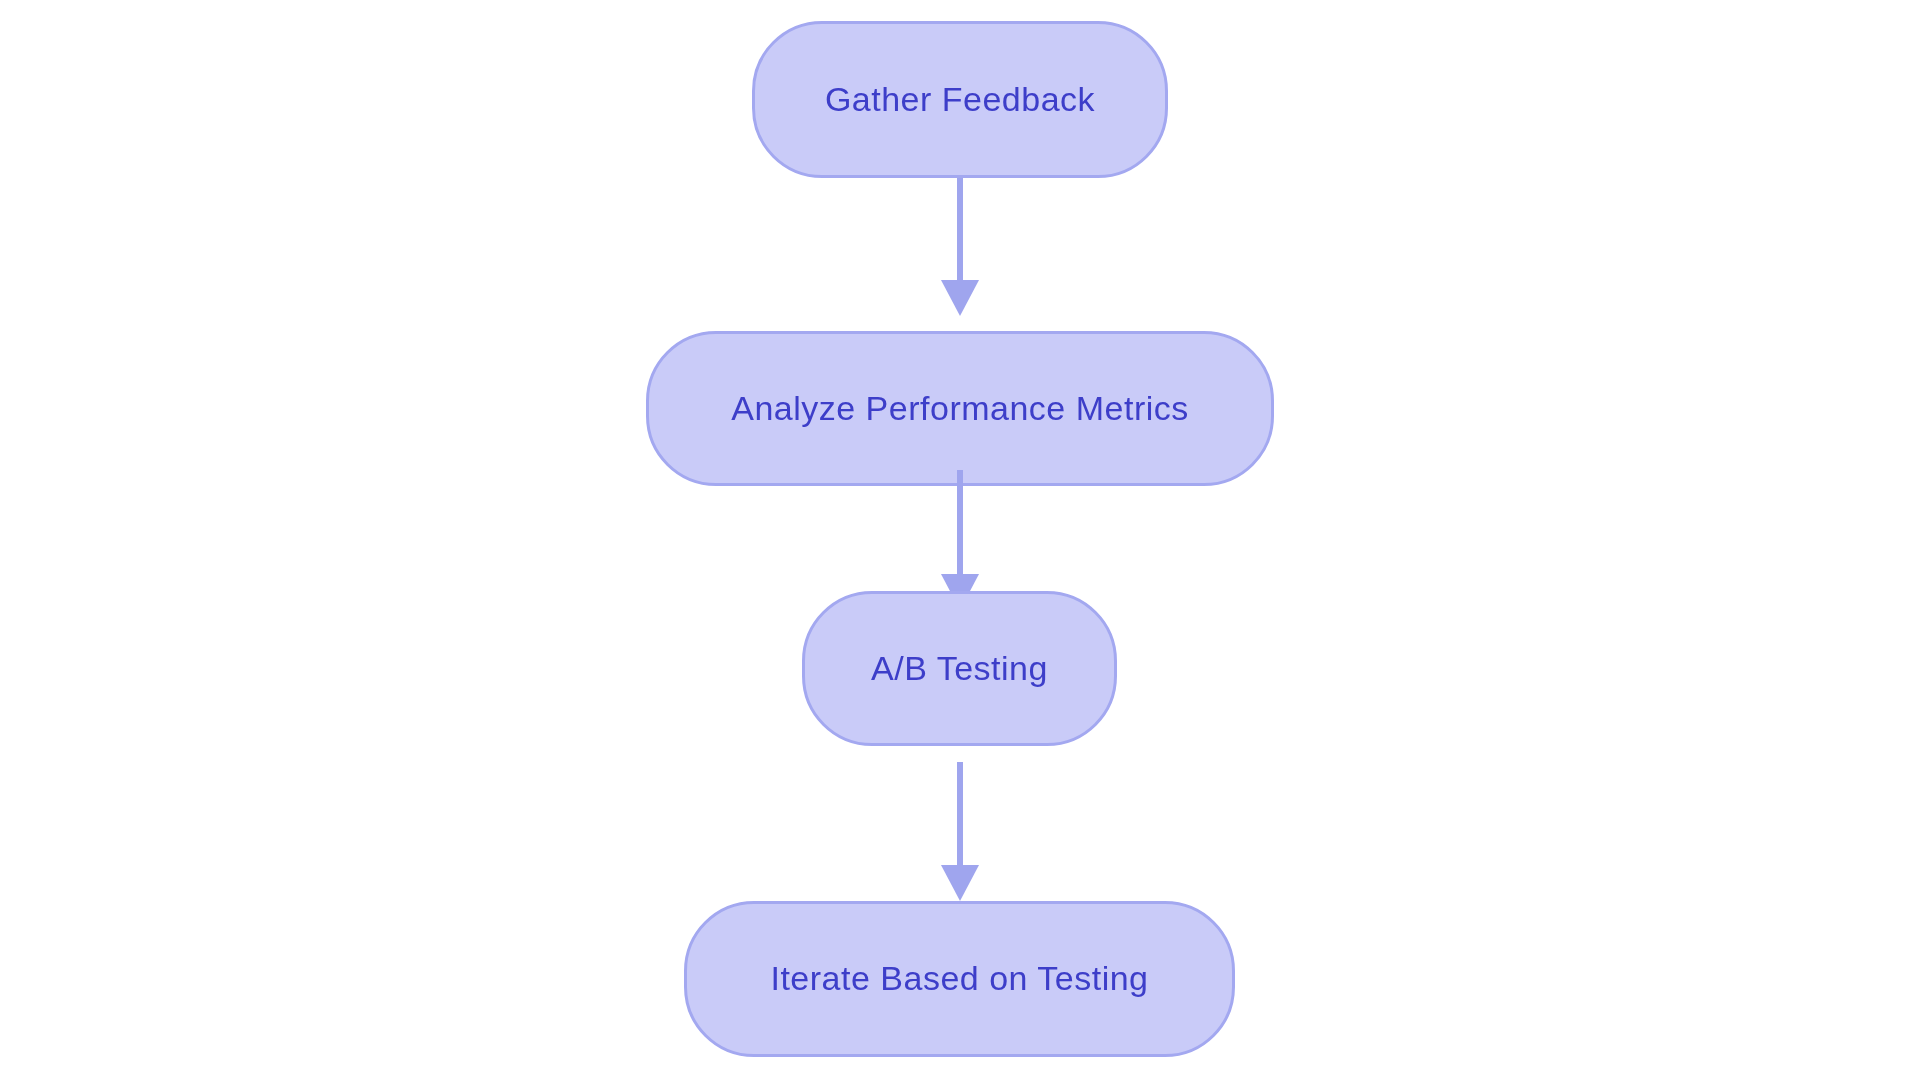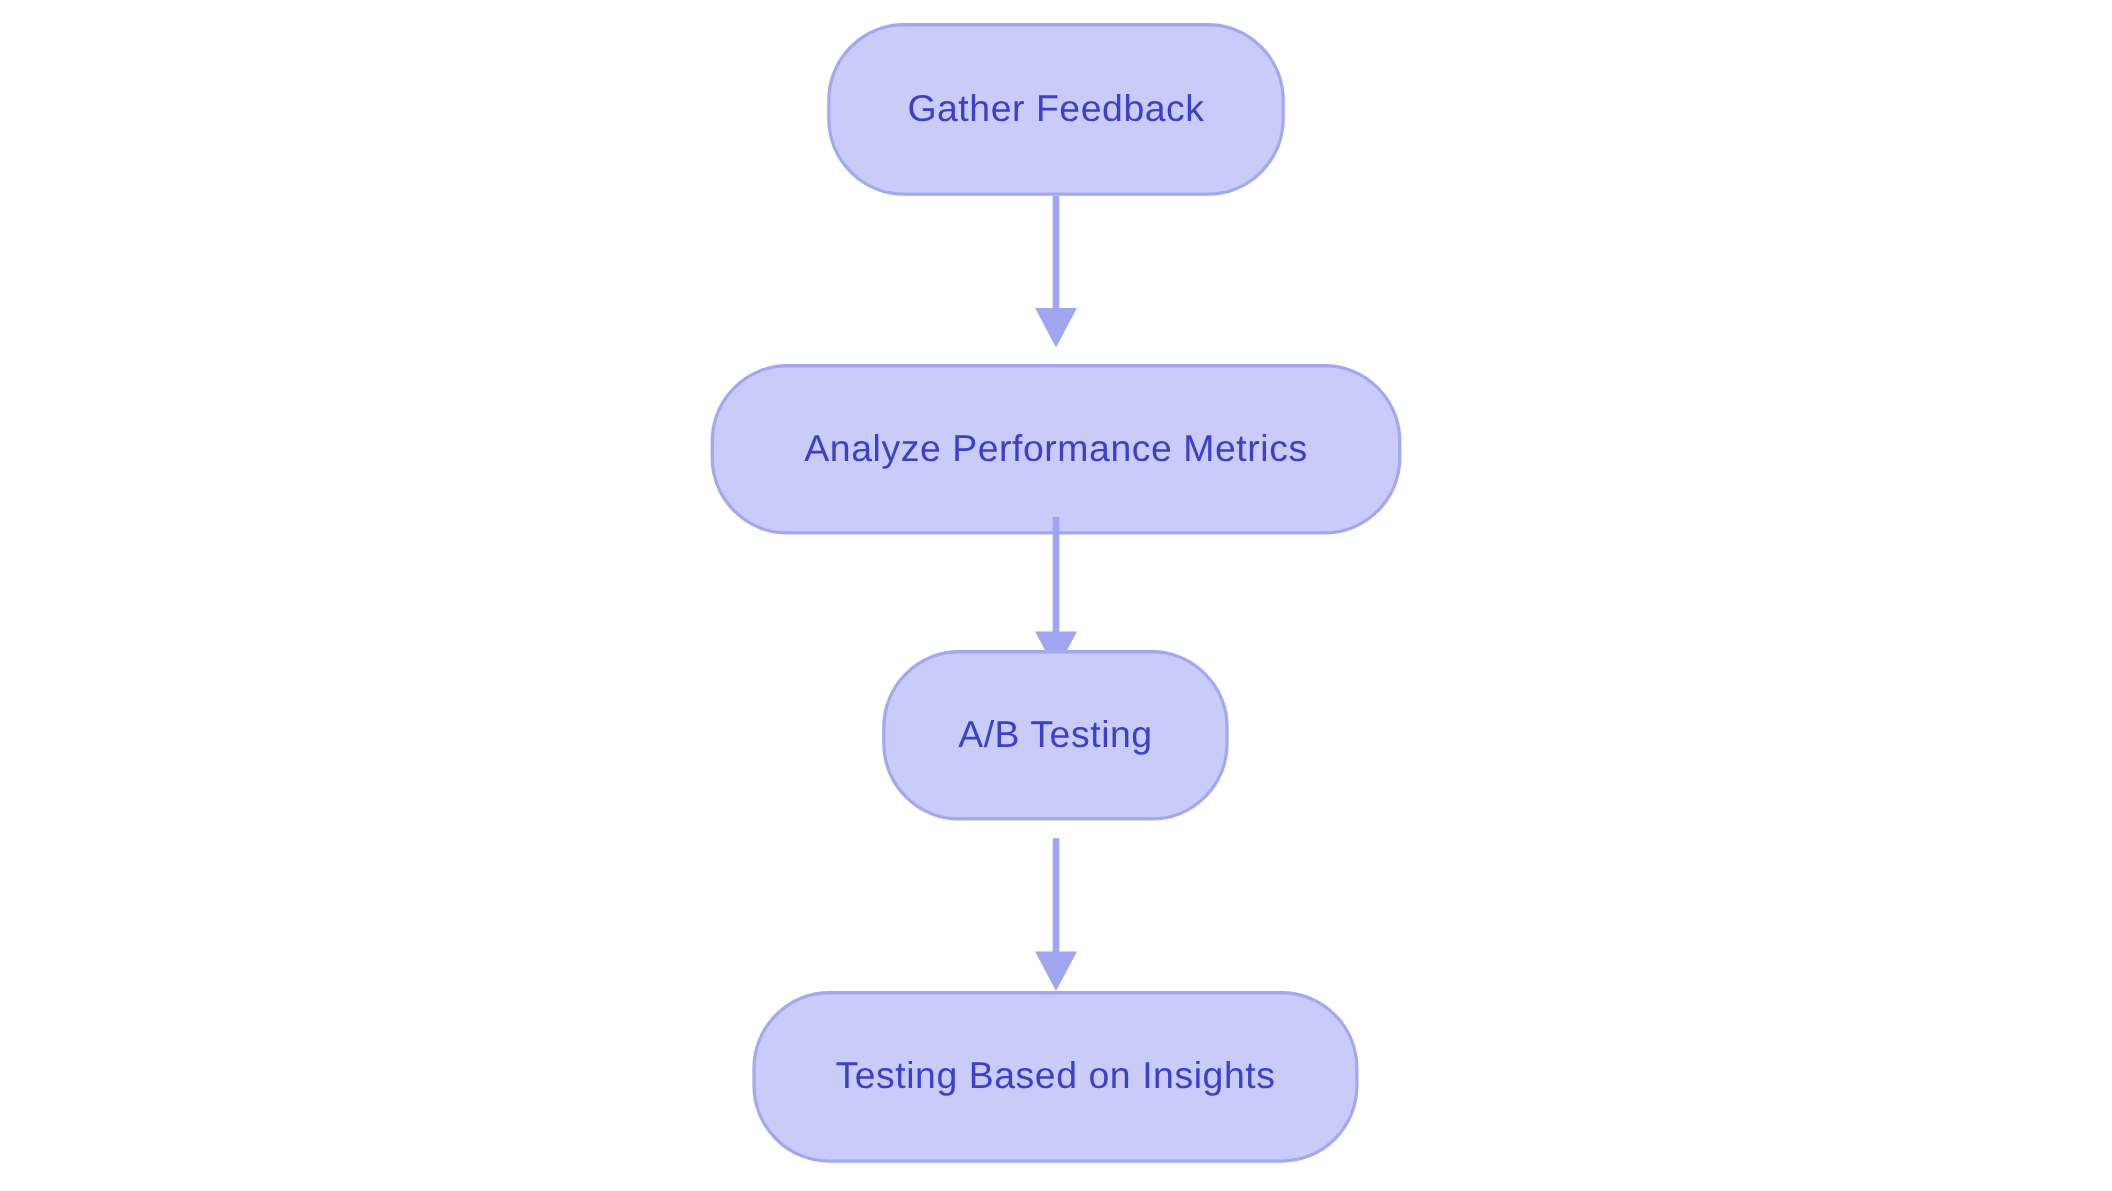--- a/index.html
+++ b/index.html
@@ -83,16 +83,16 @@
   <div class="edge-head" id="edge-head-2"></div>
 
   <div class="node" id="node-3">
     <span class="node-label">A/B Testing</span>
   </div>
 
   <div class="edge-line" id="edge-line-3"></div>
   <div class="edge-head" id="edge-head-3"></div>
 
   <div class="node" id="node-4">
-    <span class="node-label">Testing Based on Insights</span>
+    <span class="node-label">Iterate Based on Testing</span>
   </div>
 
 </div>
 
 </body></html>

